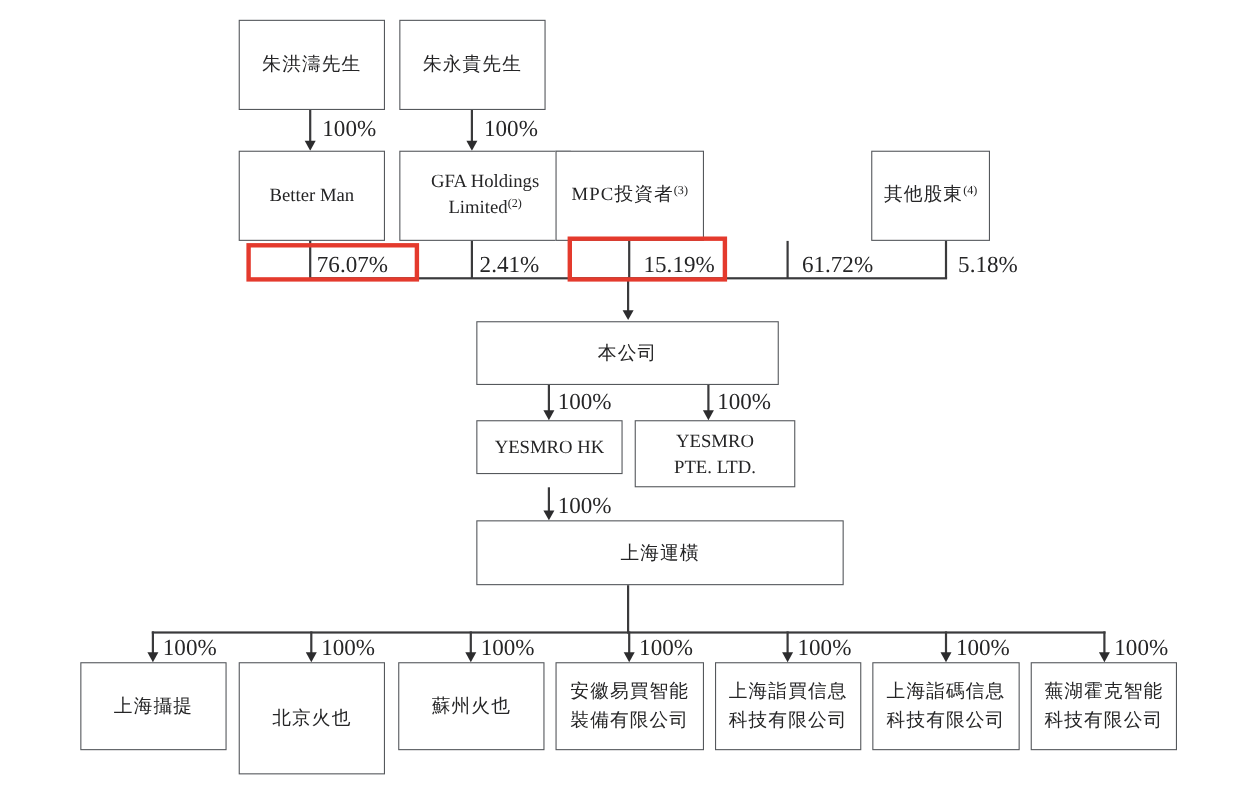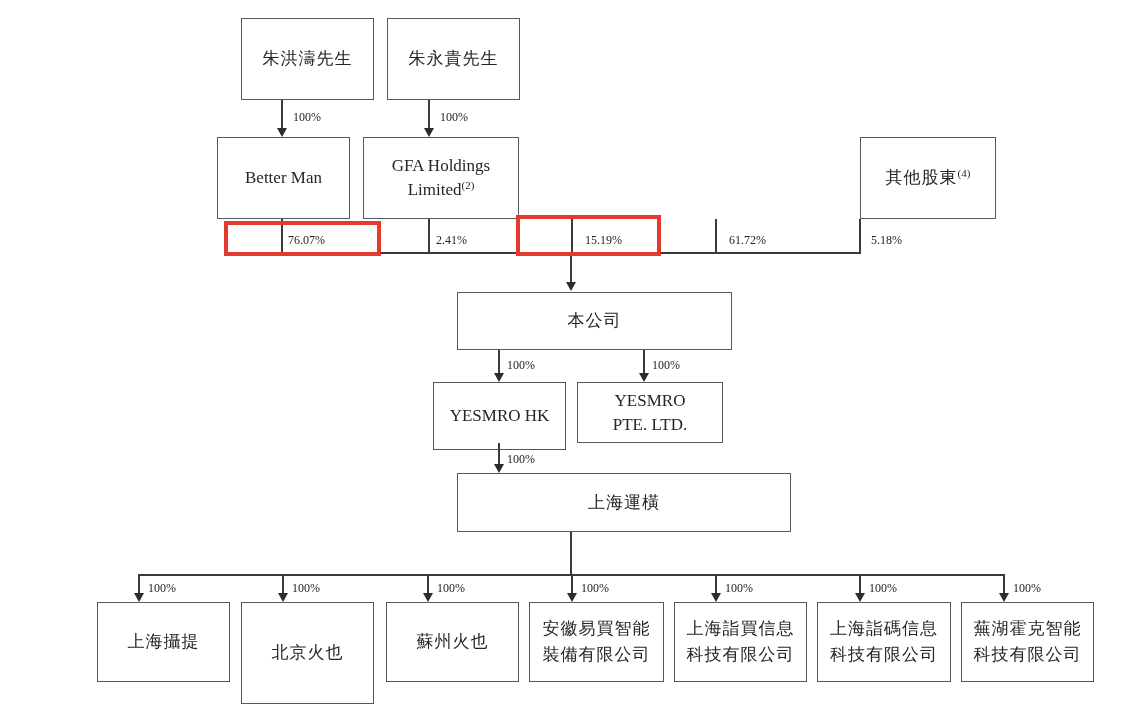--- a/index.html
+++ b/index.html
@@ -11,29 +11,29 @@
   }
   *{box-sizing:border-box;margin:0;padding:0;}
   body{background:#fff;font-family:"Liberation Serif","DejaVu Serif",serif;}
   #stage{position:relative;width:1132px;height:722px;background:#fff;overflow:hidden;}
   .box{
     position:absolute;border:1.5px solid var(--border);background:#fff;
     display:flex;flex-direction:column;align-items:center;justify-content:center;
     text-align:center;font-size:17px;color:var(--text);line-height:24px;
   }
   .box .bl{white-space:nowrap;}
-  .wide{letter-spacing:1px;margin-left:24px;}
+  .wide{letter-spacing:1px;}
   .sup{font-size:11px;position:relative;top:-6px;letter-spacing:0;}
   .redacted{font-weight:bold;}
   .vline{position:absolute;width:1.6px;background:var(--line);}
   .hline{position:absolute;height:1.6px;background:var(--line);}
   .ah{position:absolute;width:0;height:0;
       border-left:5px solid transparent;border-right:5px solid transparent;
       border-top:9px solid #2c2c2e;}
-  .lbl{position:absolute;font-size:12px;color:var(--text);white-space:nowrap;line-height:20px;}
+  .lbl{position:absolute;font-size:21px;color:var(--text);white-space:nowrap;line-height:20px;}
   .redbox{position:absolute;border:4px solid var(--highlight);background:transparent;z-index:6;}
 </style>
 </head>
 <body>
 
 <div id="stage">
 
   <div class="box wide" style="left:217px;top:18px;width:133px;height:82px">
     <div class="bl">朱洪濤先生</div>
   </div>
@@ -49,21 +49,24 @@
   <div class="ah" style="left:424px;top:128px"></div>
   <div class="lbl" style="left:440px;top:107px">100%</div>
 
   <div class="box" style="left:217px;top:137px;width:133px;height:82px">
     <div class="bl">Better Man</div>
   </div>
   <div class="box" style="left:363px;top:137px;width:156px;height:82px">
     <div class="bl">GFA Holdings</div>
     <div class="bl"><span>Limited</span><span class="sup">(2)</span></div>
   </div>
-  <div class="box wide" style="left:836px;top:137px;width:136px;height:82px">
+  <div class="box wide" style="left:505px;top:137px;width:135px;height:82px">
+    <div class="bl"><span>MPC投資者</span><span class="sup">(3)</span></div>
+  </div>
+  <div class="box wide" style="left:792px;top:137px;width:108px;height:82px">
     <div class="bl"><span>其他股東</span><span class="sup">(4)</span></div>
   </div>
 
   <div class="vline" style="left:281px;top:219px;height:34px"></div>
   <div class="vline" style="left:428px;top:219px;height:34px"></div>
   <div class="vline" style="left:571px;top:219px;height:34px"></div>
   <div class="vline" style="left:715px;top:219px;height:34px"></div>
   <div class="vline" style="left:859px;top:219px;height:34px"></div>
 
   <div class="hline" style="left:281px;top:252px;width:580px"></div>
@@ -85,21 +88,21 @@
   </div>
 
   <div class="vline" style="left:498px;top:350px;height:24px"></div>
   <div class="ah" style="left:494px;top:373px"></div>
   <div class="lbl" style="left:507px;top:355px">100%</div>
 
   <div class="vline" style="left:643px;top:350px;height:24px"></div>
   <div class="ah" style="left:639px;top:373px"></div>
   <div class="lbl" style="left:652px;top:355px">100%</div>
 
-  <div class="box" style="left:433px;top:382px;width:133px;height:68px">
+  <div class="box" style="left:433px;top:382px;width:133px;height:49px">
     <div class="bl">YESMRO HK</div>
   </div>
   <div class="box" style="left:577px;top:382px;width:146px;height:61px">
     <div class="bl">YESMRO</div>
     <div class="bl">PTE. LTD.</div>
   </div>
 
   <div class="vline" style="left:498px;top:443px;height:22px"></div>
   <div class="ah" style="left:494px;top:464px"></div>
   <div class="lbl" style="left:507px;top:449px">100%</div>

